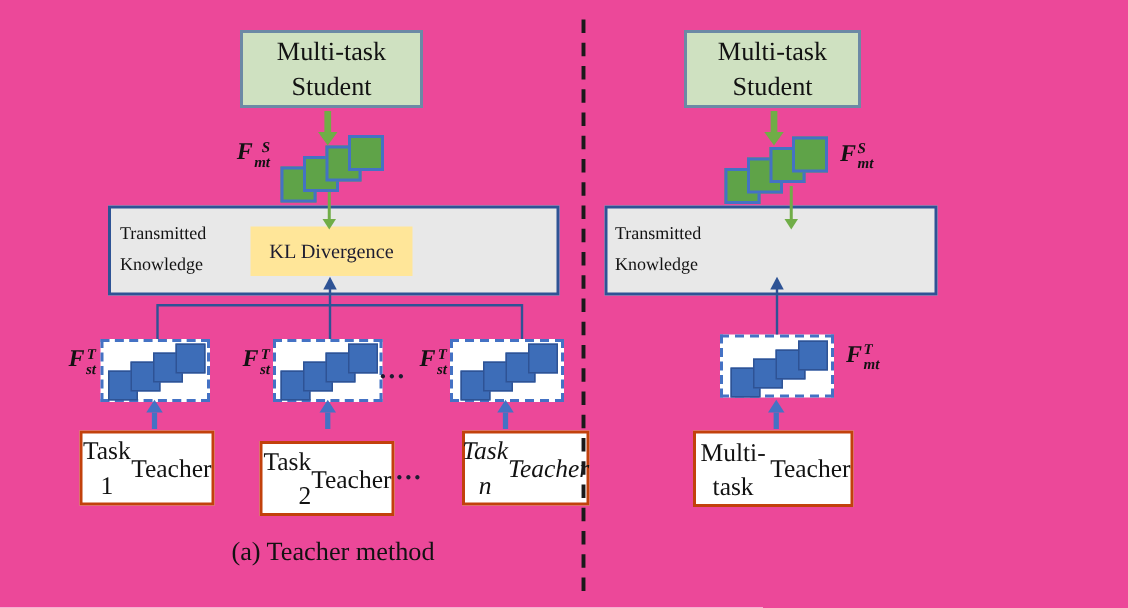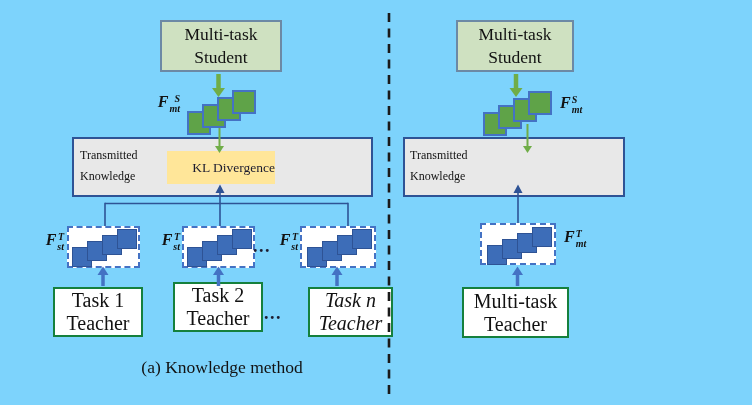--- a/index.html
+++ b/index.html
@@ -1,38 +1,38 @@
 <!DOCTYPE html>
 <html><head>
 <meta charset="utf-8">
 <style>
   html,body{margin:0;padding:0;background:#fff;}
   .canvas{
-    position:relative;width:752px;height:405px;background:#7dd3fc;overflow:hidden;
+    position:relative;width:752px;height:405px;background:#ec4899;overflow:hidden;
     font-family:"Liberation Serif","DejaVu Serif",serif;color:#121212;
   }
   .abs{position:absolute;}
   svg.overlay{position:absolute;left:0;top:0;z-index:2;pointer-events:none;}
 
   
   .student-box{
     z-index:1;background:#cfe1c1;border:2px solid #6c89a5;
     display:flex;flex-direction:column;align-items:center;justify-content:center;
     font-size:17.5px;line-height:23px;text-align:center;
   }
   .gray-box{z-index:1;background:#e8e8e8;border:2px solid #2e5395;}
   .transmitted{z-index:3;font-size:12px;line-height:21px;}
   .divergence-box{
     z-index:1;background:#ffe699;display:flex;align-items:center;justify-content:center;
     font-size:13.5px;color:#1c1c30;
   }
   .teacher-box{
-    z-index:1;background:#ffffff;border:2px solid #15803d;
-    display:flex;flex-direction:column;align-items:center;justify-content:center;
-    font-size:20px;line-height:23px;text-align:center;
+    z-index:1;background:#ffffff;border:2px solid #c2410c;
+    display:flex;align-items:center;justify-content:center;
+    font-size:17px;line-height:23px;text-align:center;
   }
   .dashed-box{z-index:1;background:#ffffff;border:2px dashed #4472c4;box-sizing:border-box;}
 
   
   .green-cluster{width:71px;height:45px;z-index:3;}
   .green-cluster .sq{
     position:absolute;width:20px;height:20px;background:#5fa348;border:2px solid #4472c4;
   }
   .green-cluster .sq:nth-child(1){left:0;top:21px;}
   .green-cluster .sq:nth-child(2){left:15px;top:14px;}
@@ -140,21 +140,21 @@
     <div class="sq"></div>
     <div class="sq"></div>
     <div class="sq"></div>
   </div>
 
   <div class="abs gray-box" style="left:72px;top:137px;width:297px;height:56px;"></div>
   <div class="abs transmitted" style="left:80px;top:145px;">
     <div>Transmitted</div>
     <div>Knowledge</div>
   </div>
-  <div class="abs divergence-box" style="left:167px;top:151px;width:108px;height:33px;justify-content:flex-end;">
+  <div class="abs divergence-box" style="left:167px;top:151px;width:108px;height:33px;">
     <span>KL Divergence</span>
   </div>
 
   <div class="abs flabel ralign" style="left:28px;top:231px;width:36px;">
     <span class="f">F</span><span class="ss">
         <span>T</span>
         <span>st</span>
       </span>
   </div>
   <div class="abs dashed-box" style="left:67px;top:226px;width:73px;height:42px;">
@@ -195,31 +195,31 @@
       <div class="sq"></div>
       <div class="sq"></div>
       <div class="sq"></div>
     </div>
   </div>
 
   <div class="abs teacher-box" style="left:53px;top:287px;width:86px;height:46px;">
     <span>Task 1</span>
     <span>Teacher</span>
   </div>
-  <div class="abs teacher-box" style="left:173px;top:282px;width:86px;height:46px;">
+  <div class="abs teacher-box" style="left:173px;top:294px;width:86px;height:46px;text-align:right;">
     <span>Task 2</span>
     <span>Teacher</span>
   </div>
   <div class="abs dots" style="left:264px;top:303px;">...</div>
   <div class="abs teacher-box" style="left:308px;top:287px;width:81px;height:46px;font-style:italic;">
     <span>Task n</span>
     <span>Teacher</span>
   </div>
 
-  <div class="abs caption" style="left:72px;top:357px;width:300px;">(a) Knowledge method</div>
+  <div class="abs caption" style="left:72px;top:357px;width:300px;">(a) Teacher method</div>
 
   <div class="abs student-box" style="left:456px;top:20px;width:114px;height:48px;">
     <span>Multi-task</span>
     <span>Student</span>
   </div>
 
   <div class="abs green-cluster" style="left:483px;top:91px;">
     <div class="sq"></div>
     <div class="sq"></div>
     <div class="sq"></div>

